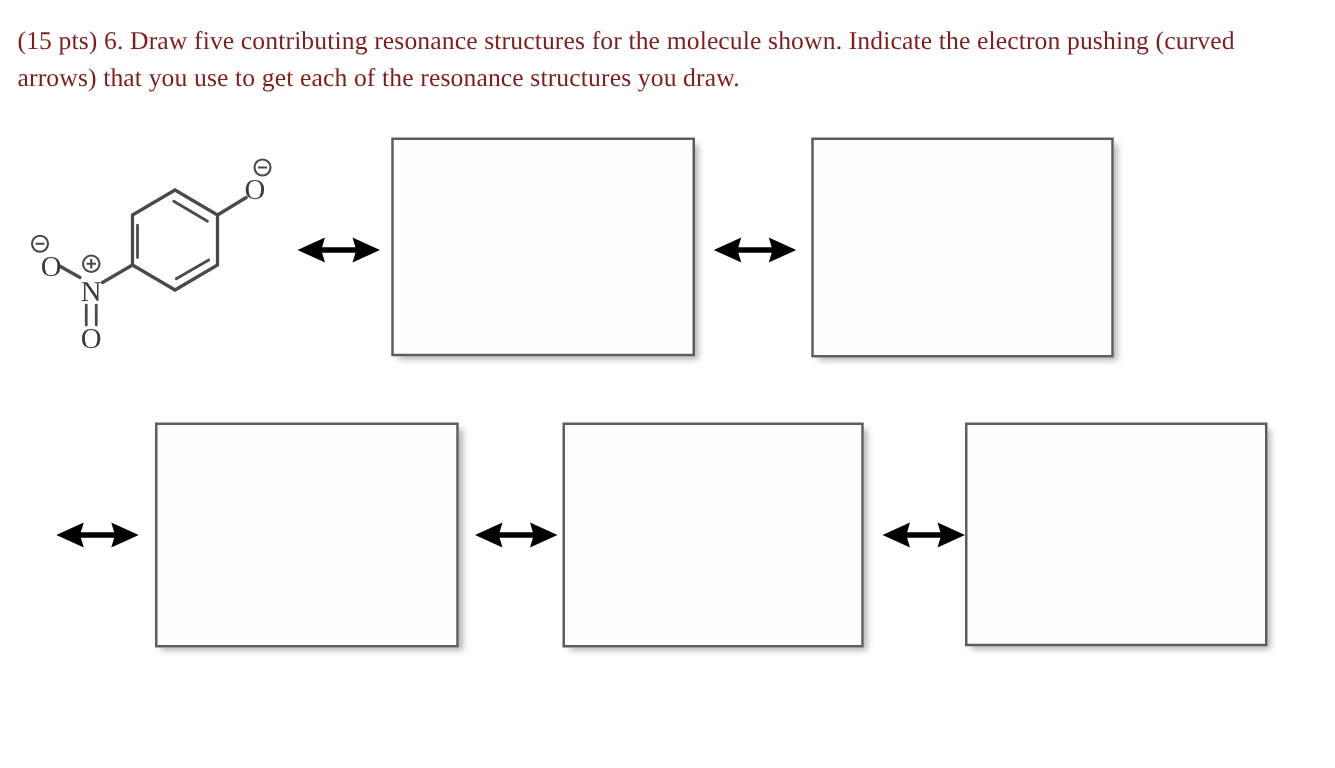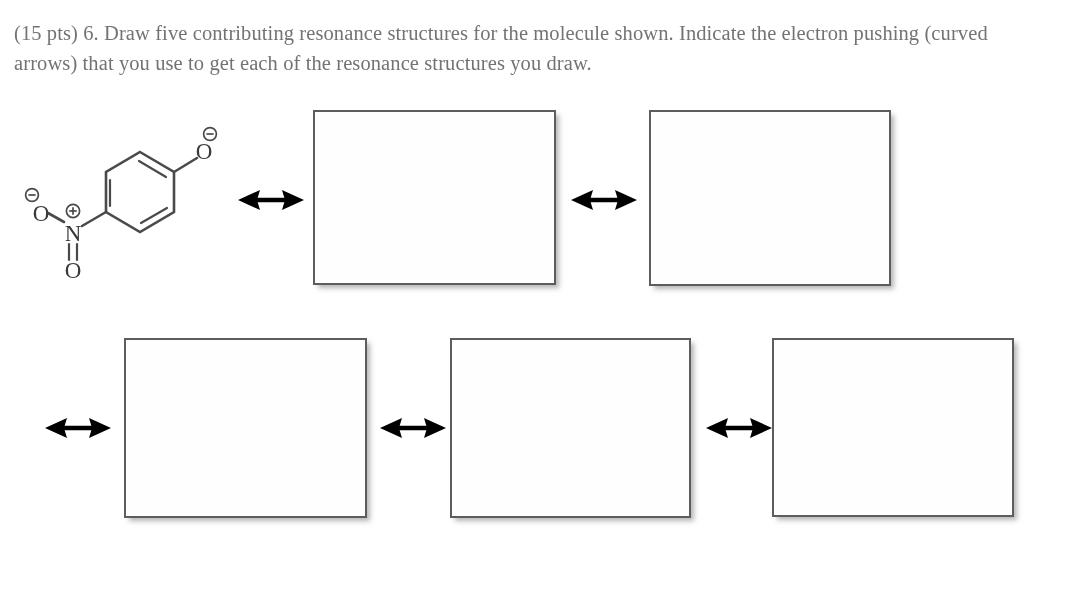--- a/index.html
+++ b/index.html
@@ -26,21 +26,21 @@
 
   
   .prompt {
     position: absolute;
     left: 14px;
     top: 18px;
     width: 1000px;
     font-family: "Liberation Serif", serif;
     font-size: 20.5px;
     line-height: 30px;
-    color: #737373;
+    color: #7f1d1d;
     letter-spacing: 0.1px;
     white-space: normal;
   }
 
   
   .answer-box {
     position: absolute;
     background: #fefefe;
     border: 2px solid #5d5d5d;
     box-shadow: 4px 4px 5px -1px rgba(120,120,120,0.55);

